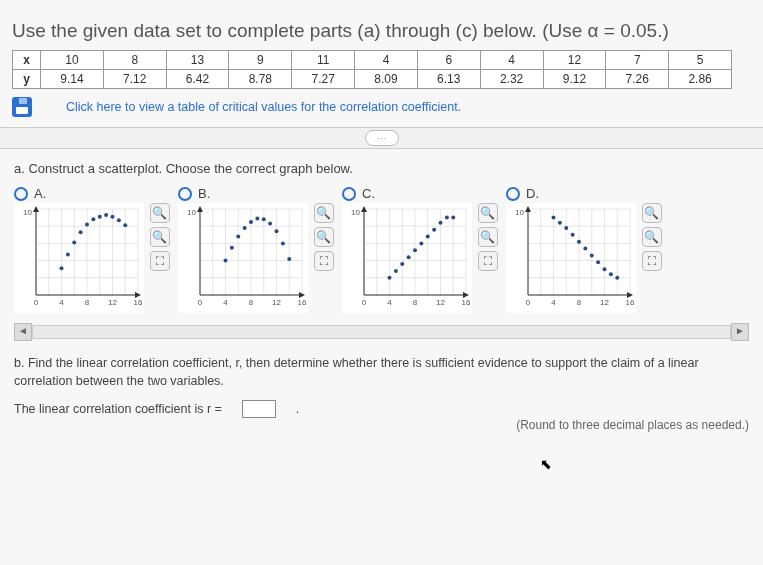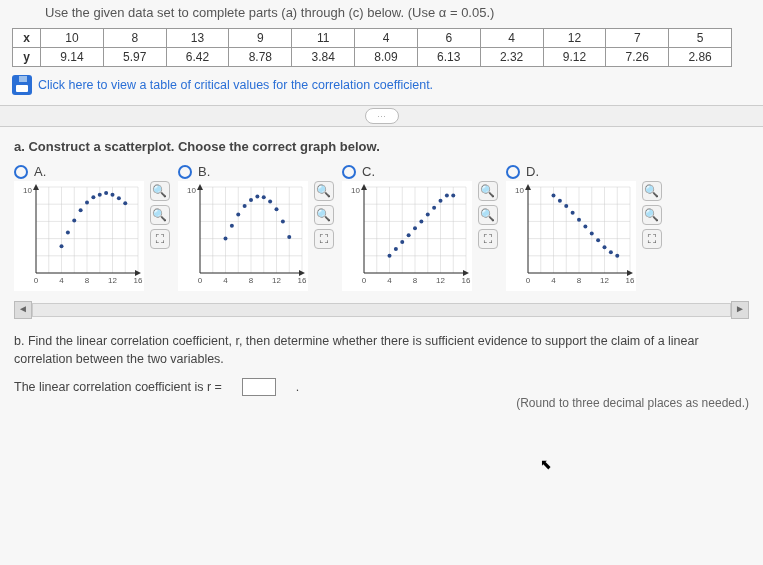--- a/index.html
+++ b/index.html
@@ -6,21 +6,21 @@
     body {
       width: 763px;
       height: 565px;
       font-family: Arial, sans-serif;
       font-size: 13px;
       color: #444;
       background: #f7f7f7;
       overflow: hidden;
       position: relative;
     }
-    .instr { padding: 5px 12px 4px 12px; color: #555; font-size: 13px; margin-left: 33px; }
+    .instr { padding: 20px 12px 4px 12px; color: #555; font-size: 19px; }
     table.data {
       border-collapse: collapse;
       margin: 4px 12px 6px 12px;
       width: 720px;
       background: #fff;
     }
     table.data td, table.data th {
       border: 1px solid #999;
       padding: 2px 6px;
       text-align: center;
@@ -35,31 +35,31 @@
       border-radius: 3px; position: relative;
     }
     .floppy::after {
       content: ""; position: absolute; left: 4px; top: 10px;
       width: 12px; height: 7px; background: #fff; border-radius: 1px;
     }
     .floppy::before {
       content: ""; position: absolute; left: 7px; top: 1px;
       width: 8px; height: 6px; background: #9cc0ec;
     }
-    .link-row a { color: #2a6fd6; cursor: pointer; font-size: 12.5px; }
+    .link-row a { color: #2a6fd6; cursor: pointer; font-size: 12.5px; margin-left: 28px; }
     .divider {
       height: 22px; border-top: 1px solid #ccc; border-bottom: 1px solid #ccc;
       background: #f0f0f0; margin: 0 0 8px 0; position: relative;
     }
     .divider .bump {
       position: absolute; left: 50%; top: 50%; transform: translate(-50%,-50%);
       width: 34px; height: 16px; border:1px solid #bbb; border-radius: 8px;
       background:#fff; font-size:9px; line-height:14px; text-align:center; color:#aaa;
     }
-    .part { padding: 4px 14px; font-weight: bold; color: #444; font-size: 13px; }
+    .part { padding: 4px 14px; font-weight: normal; color: #444; font-size: 13px; }
     .choices {
       display: flex; gap: 8px; padding: 6px 14px 4px 14px; align-items: flex-start;
     }
     .choice { display: flex; flex-direction: column; align-items: flex-start; }
     .choice-label { display: flex; align-items: center; gap: 6px; margin-bottom: 2px; font-size: 13px; color:#444;}
     .radio {
       width: 14px; height: 14px; border: 2px solid #2a6fd6; border-radius: 50%;
       display: inline-block;
     }
     .plot-wrap { display: flex; align-items: flex-start; gap: 4px; }
@@ -102,24 +102,24 @@
     <td>4</td>
     <td>6</td>
     <td>4</td>
     <td>12</td>
     <td>7</td>
     <td>5</td>
   </tr>
   <tr>
     <td class="hdr">y</td>
     <td>9.14</td>
-    <td>5.97</td>
+    <td>7.12</td>
     <td>6.42</td>
     <td>8.78</td>
-    <td>3.84</td>
+    <td>7.27</td>
     <td>8.09</td>
     <td>6.13</td>
     <td>2.32</td>
     <td>9.12</td>
     <td>7.26</td>
     <td>2.86</td>
   </tr>
 </tbody>
   </table>
 

